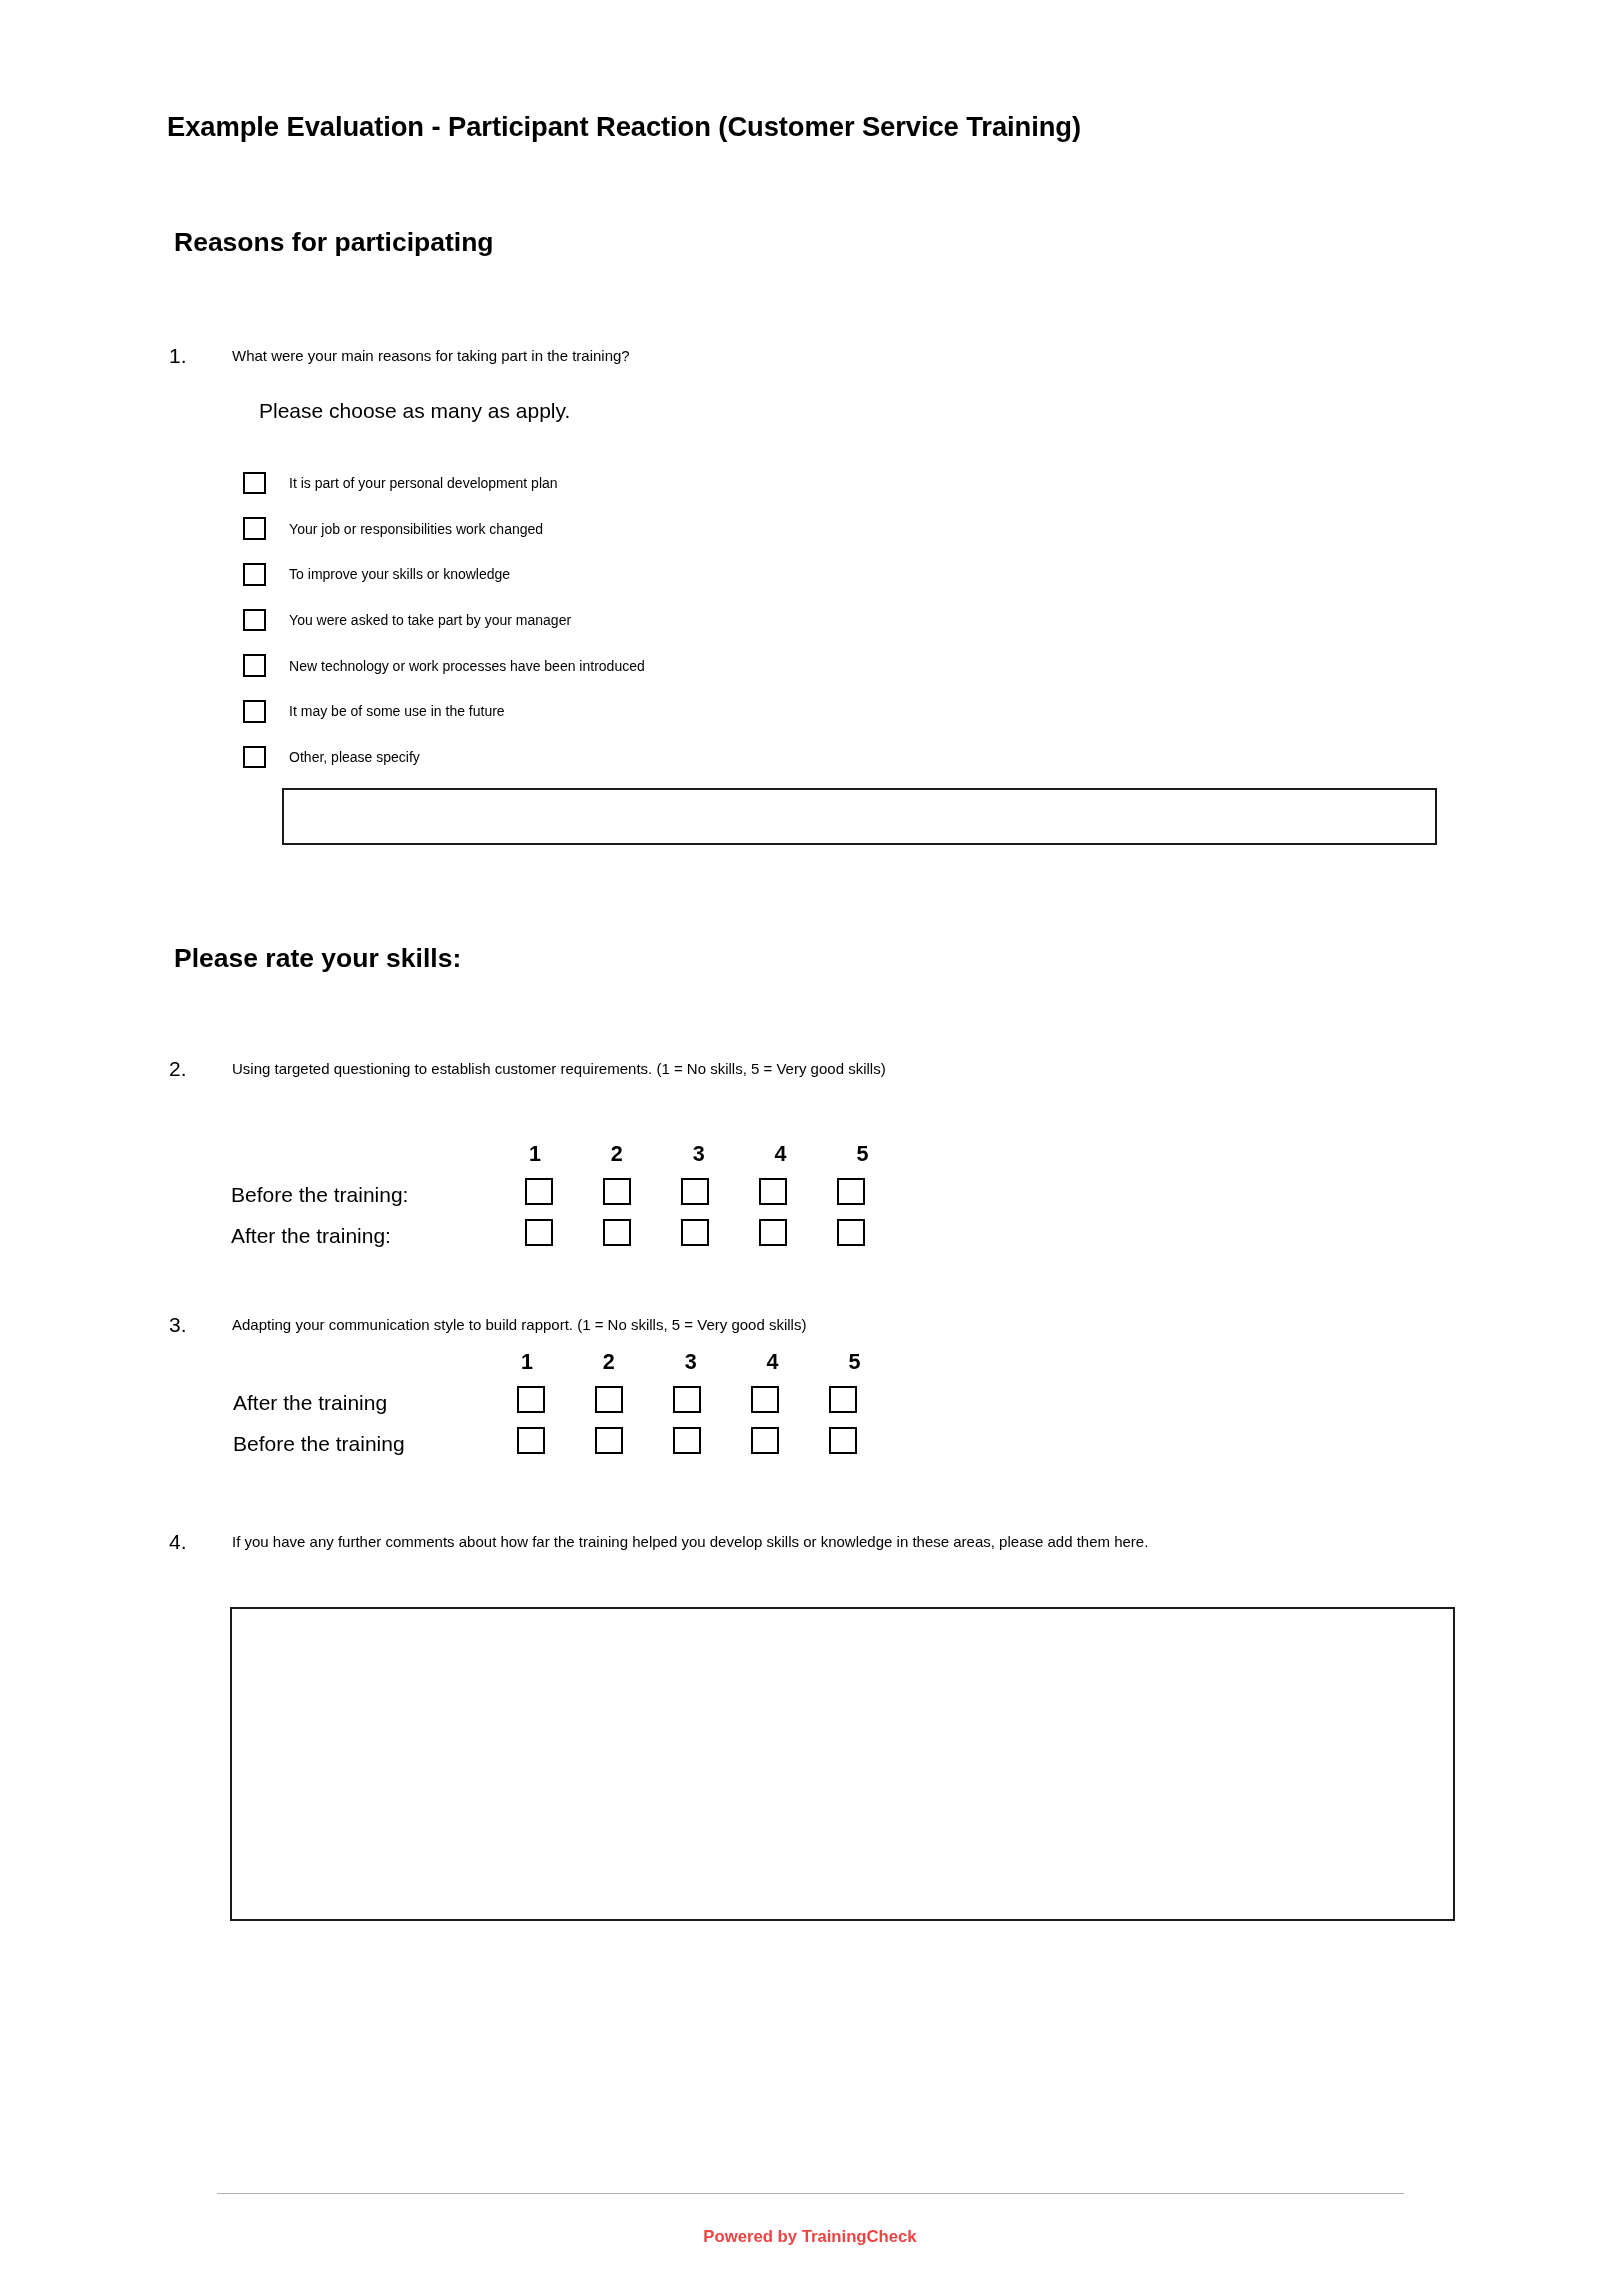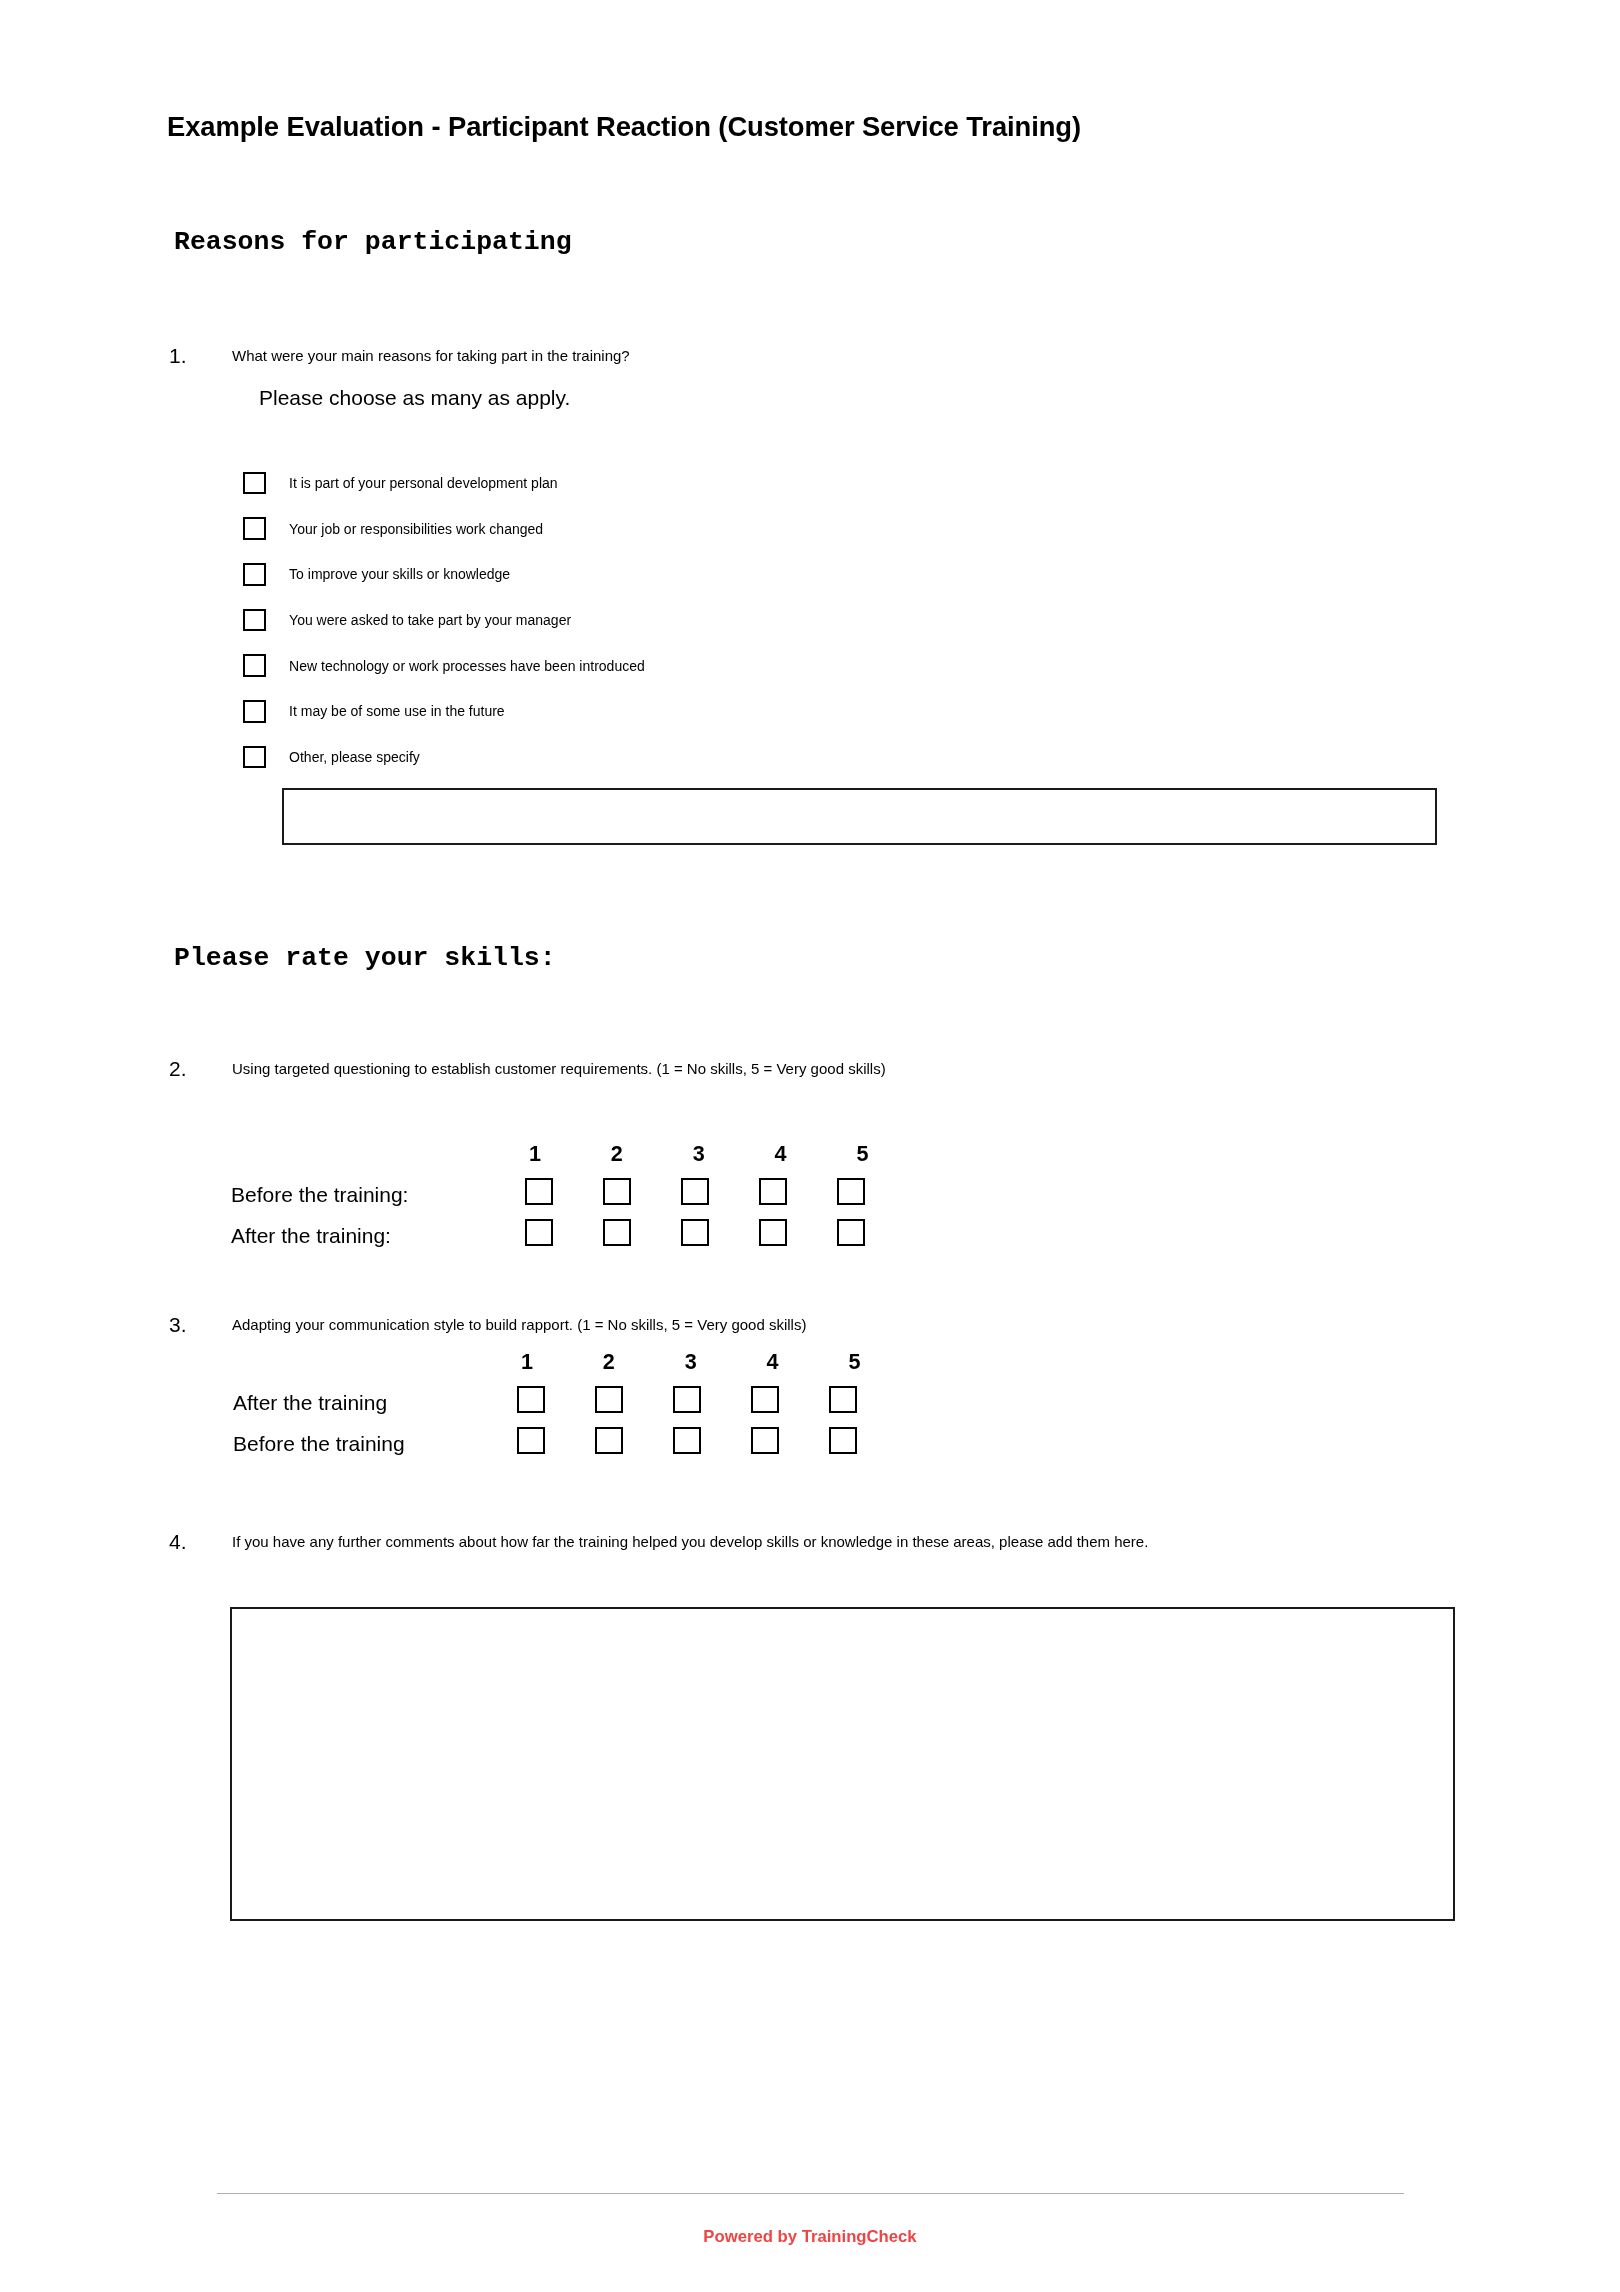--- a/index.html
+++ b/index.html
@@ -32,21 +32,20 @@
     letter-spacing: -0.1px;
     white-space: nowrap;
   }
 
   
   .section-heading {
     position: absolute;
     font-size: 26.5px;
     font-weight: bold;
     white-space: nowrap;
-    font-family: Liberation Mono, monospace;
   }
   #heading-reasons { left: 174px; top: 227px; }
   #heading-rate    { left: 174px; top: 943px; }
 
   
   .question {
     position: absolute;
     font-size: 21px;
     line-height: 30px;
   }
@@ -59,21 +58,21 @@
     font-size: 21px;
   }
   .q-text {
     display: block;
     margin-left: 63px;
     font-size: 15px;
   }
   .q-subtext {
     display: block;
     margin-left: 90px;
-    margin-top: 12px;
+    margin-top: 25px;
     font-size: 21px;
   }
 
   #question-1 { left: 169px; top: 341px; width: 1098px; }
   #question-2 { left: 169px; top: 1054px; width: 1157px; }
   #question-3 { left: 169px; top: 1310px; width: 1206px; }
   #question-4 { left: 169px; top: 1527px; width: 1206px; }
 
   
   .option-list {

